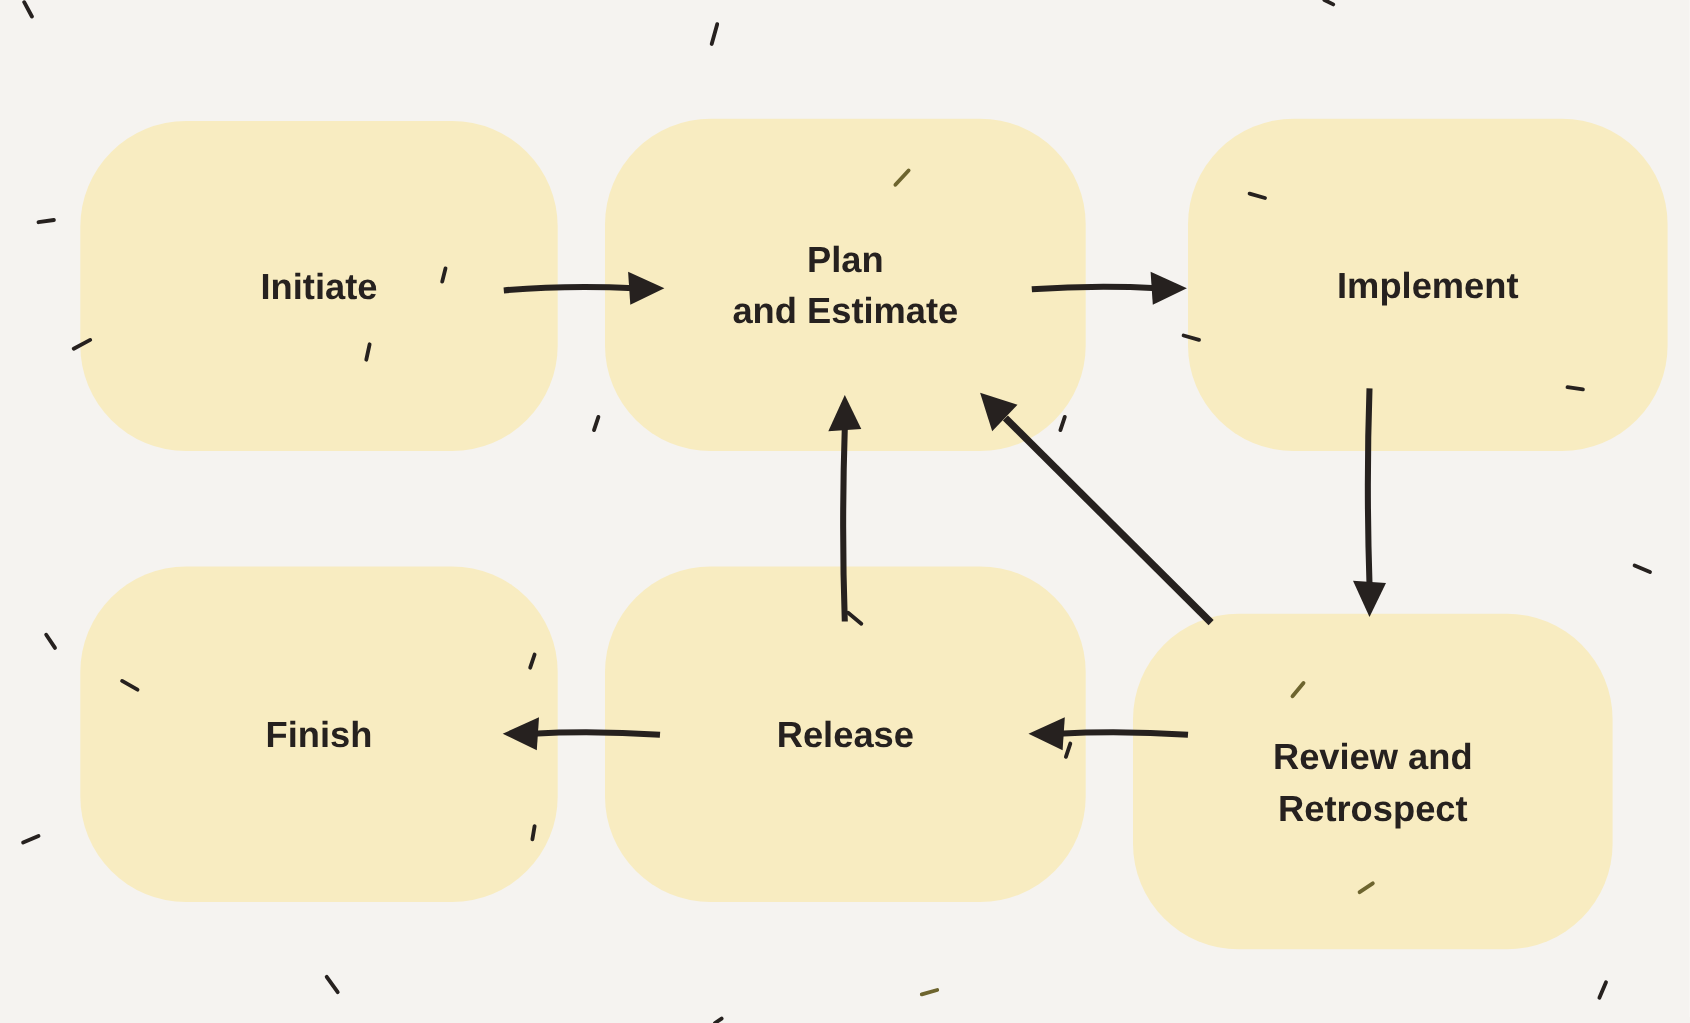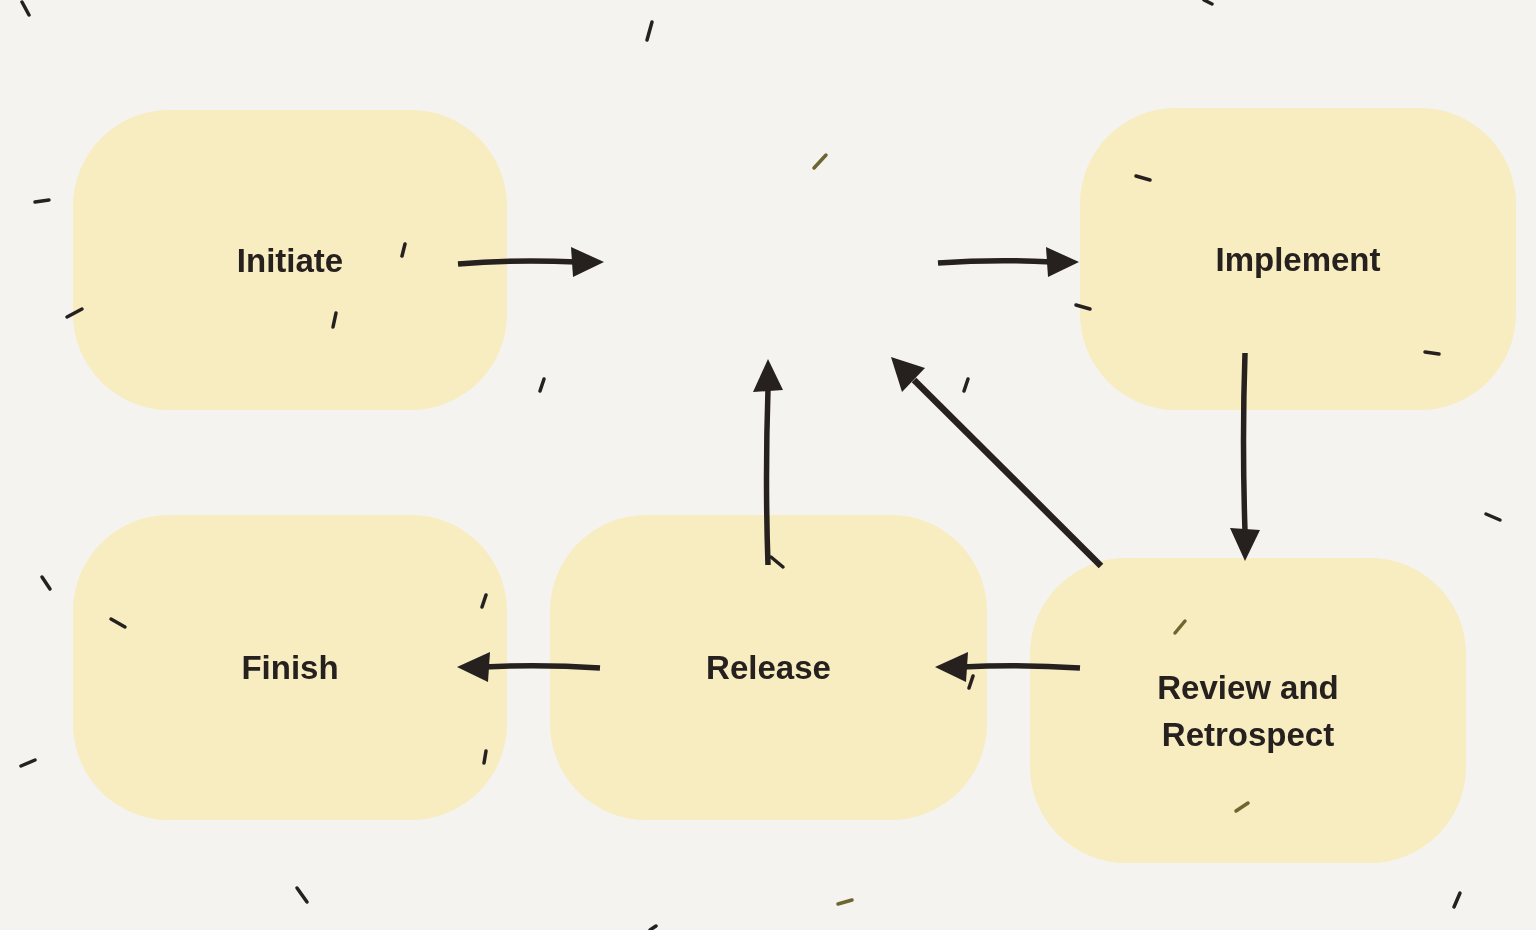--- a/index.html
+++ b/index.html
@@ -45,20 +45,24 @@
   .speck { stroke: var(--ink, #26211f); stroke-width: 3.5; stroke-linecap: round; }
   .speck.olive { stroke: #6e652f; }
 </style>
 </head>
 <body>
 
 <div class="canvas">
 
   <div class="node" id="node-initiate">
     <span class="node-label">Initiate</span>
+  </div>
+  <div class="node" id="node-plan">
+    <span class="node-label">Plan
+and Estimate</span>
   </div>
   <div class="node" id="node-implement">
     <span class="node-label">Implement</span>
   </div>
   <div class="node" id="node-release">
     <span class="node-label">Release</span>
   </div>
   <div class="node" id="node-finish">
     <span class="node-label">Finish</span>
   </div>

